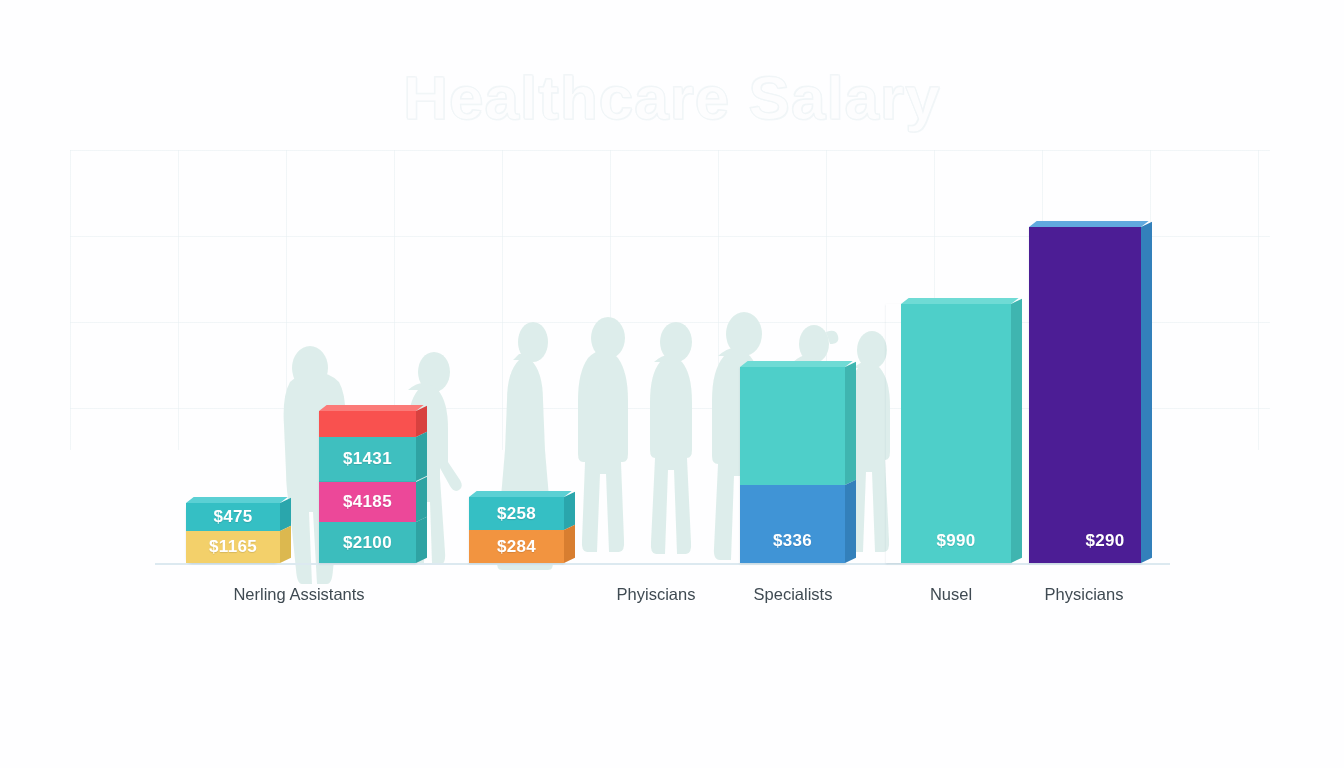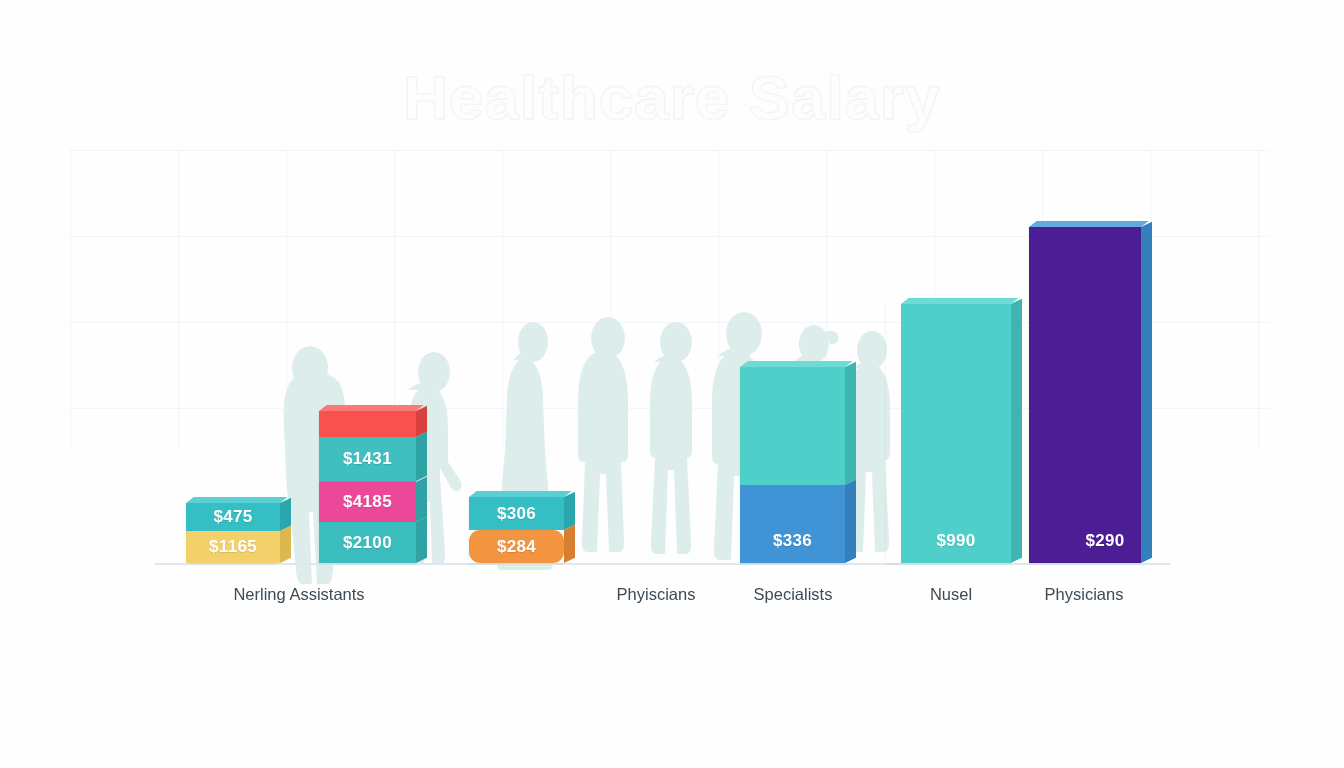--- a/index.html
+++ b/index.html
@@ -236,23 +236,23 @@
           <span class="seg-label">$2100</span>
         </div>
       </div>
     </div>
 
     <div class="bar-group" style="left:469px;">
       <div class="bar-stack" style="width:95px;">
         <div class="seg" style="height:33px;background:#35BFC4;">
           <div class="top-face" style="background:#5BD0D4;"></div>
           <div class="side-face" style="background:#2AA6AC;"></div>
-          <span class="seg-label">$306</span>
-        </div>
-        <div class="seg" style="height:33px;background:#F29440;border-radius:11px;">
+          <span class="seg-label">$258</span>
+        </div>
+        <div class="seg" style="height:33px;background:#F29440;">
           <div class="side-face" style="background:#D87E30;"></div>
           <span class="seg-label">$284</span>
         </div>
       </div>
     </div>
 
 
     <div class="bar-group" style="left:740px;">
       <div class="bar-stack" style="width:105px;">
         <div class="seg" style="height:118px;background:#4ECFC9;">

